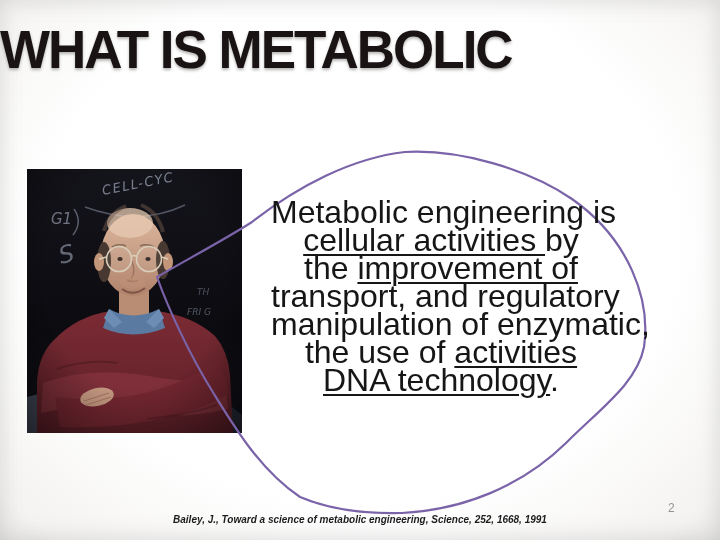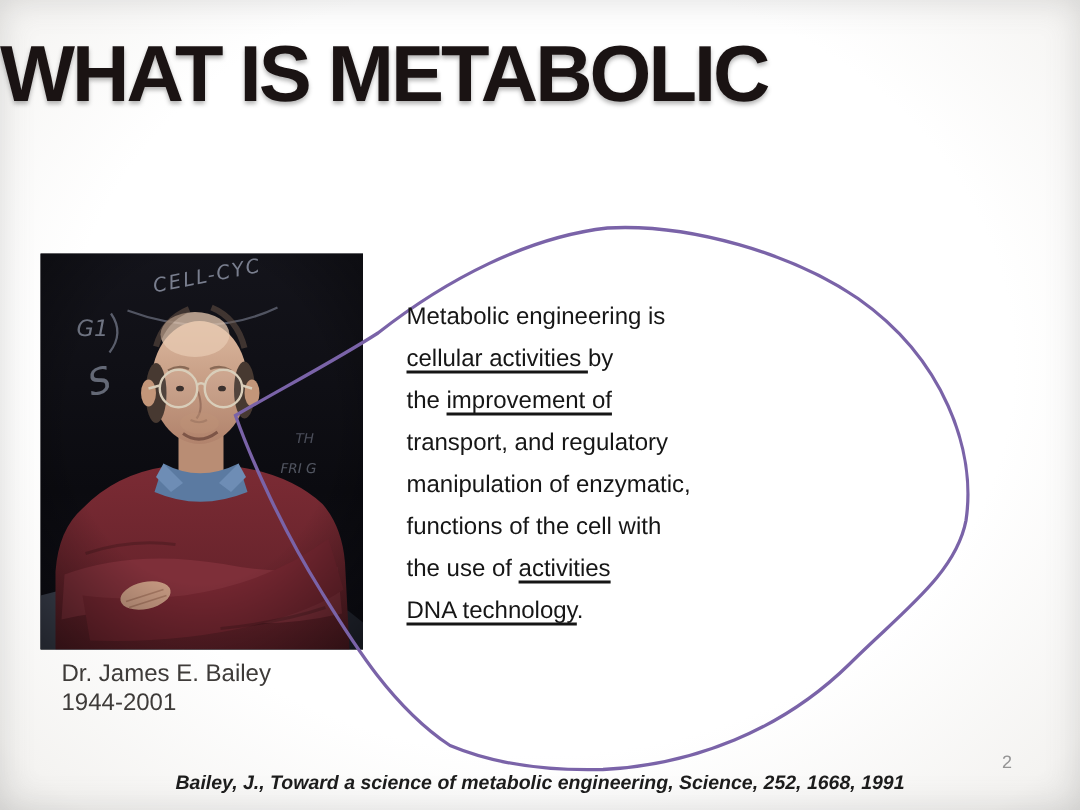--- a/index.html
+++ b/index.html
@@ -25,32 +25,32 @@
   .photo svg{display:block;width:100%;height:100%;}
   .caption{
     position:absolute;left:41px;top:440px;
     font-size:16px;line-height:19px;color:#3e3b39;
   }
   
   .bubble-svg{position:absolute;inset:0;width:720px;height:540px;pointer-events:none;}
   .bubble-svg path{stroke:var(--bubble-stroke,#7a63a8);stroke-width:2.2;fill:none;}
   .bubble-text{
     position:absolute;left:271px;top:198px;width:340px;
-    font-size:16px;line-height:28px;color:#161616;
+    font-size:32px;line-height:28px;color:#161616;text-align:center;
   }
   .bubble-line{white-space:nowrap;}
   .bubble-line .u{
     text-decoration:underline;
     text-decoration-thickness:2px;
     text-underline-offset:3px;
   }
   
   .footer{
     position:absolute;left:0;right:0;top:514px;text-align:center;
-    font-size:13px;font-style:italic;font-weight:bold;color:#1c1c1c;
+    font-size:10px;font-style:italic;font-weight:bold;color:#1c1c1c;
   }
   .page-number{
     position:absolute;left:668px;top:501px;
     font-size:12px;color:#949494;
   }
 </style>
 </head>
 <body>
 
 <div class="slide">
@@ -132,45 +132,40 @@
           <circle cx="92" cy="90" r="12.5"></circle>
           <circle cx="122" cy="90" r="12.5"></circle>
           <path d="M104.5,87.5 Q107,85.5 109.5,87.5 M79.5,88 L72,90 M134.5,88 L141,90" fill="none"></path>
         </g>
       </g>
 
       <rect x="0" y="0" width="215" height="264" fill="url(#vign)"></rect>
     </svg>
   </div>
 
-  <div class="caption">
-    <div>Dr. James E. Bailey</div>
-    <div>1944-2001</div>
-  </div>
 
   <svg class="bubble-svg" viewBox="0 0 720 540">
     <path d="M 405 152
          C 352 158, 298 186, 252 222
          C 224 240, 186 260, 157 277
          C 168 308, 189 354, 214 394
          C 235 428, 261 471, 300 497
          C 331 510, 366 514, 402 513
          C 462 510, 521 487, 566 443
          C 601 408, 637 383, 644 347
          C 651 300, 629 239, 572 199
          C 528 169, 460 149, 405 152 Z"></path>
   </svg>
 
   <div class="bubble-text">
       <div class="bubble-line"><span>Metabolic engineering is</span></div>
       <div class="bubble-line"><span class="u">cellular activities </span><span>by</span></div>
       <div class="bubble-line"><span>the </span><span class="u">improvement of</span></div>
       <div class="bubble-line"><span>transport, and regulatory</span></div>
       <div class="bubble-line"><span>manipulation of enzymatic,</span></div>
-      <div class="bubble-line"><span>functions of the cell with</span></div>
       <div class="bubble-line"><span>the use of </span><span class="u">activities</span></div>
       <div class="bubble-line"><span class="u">DNA technology</span><span>.</span></div>
     </div>
 
   <div class="footer">Bailey, J., Toward a science of metabolic engineering, Science, 252, 1668, 1991</div>
 
   <div class="page-number">2</div>
 
 </div>
 

